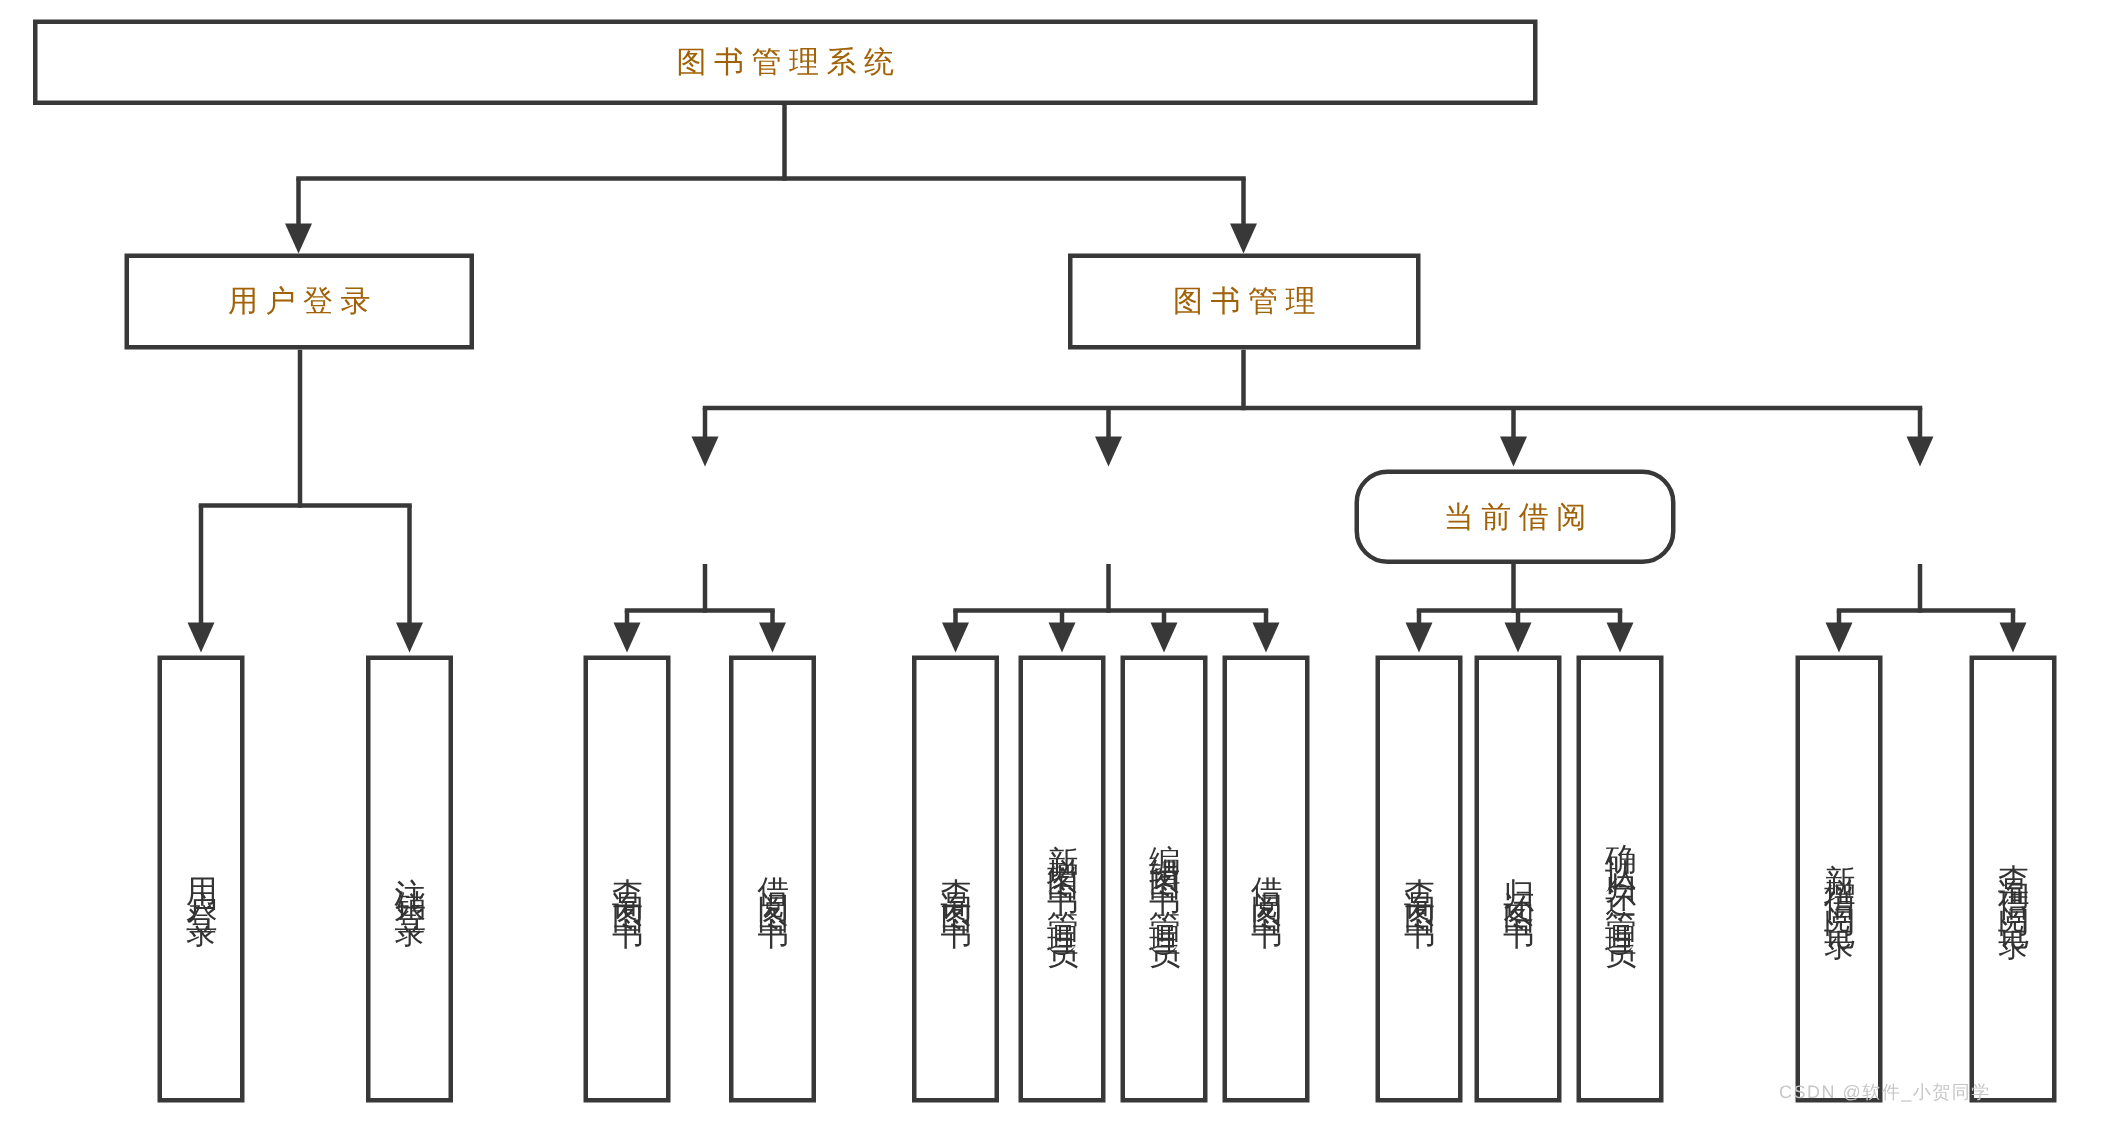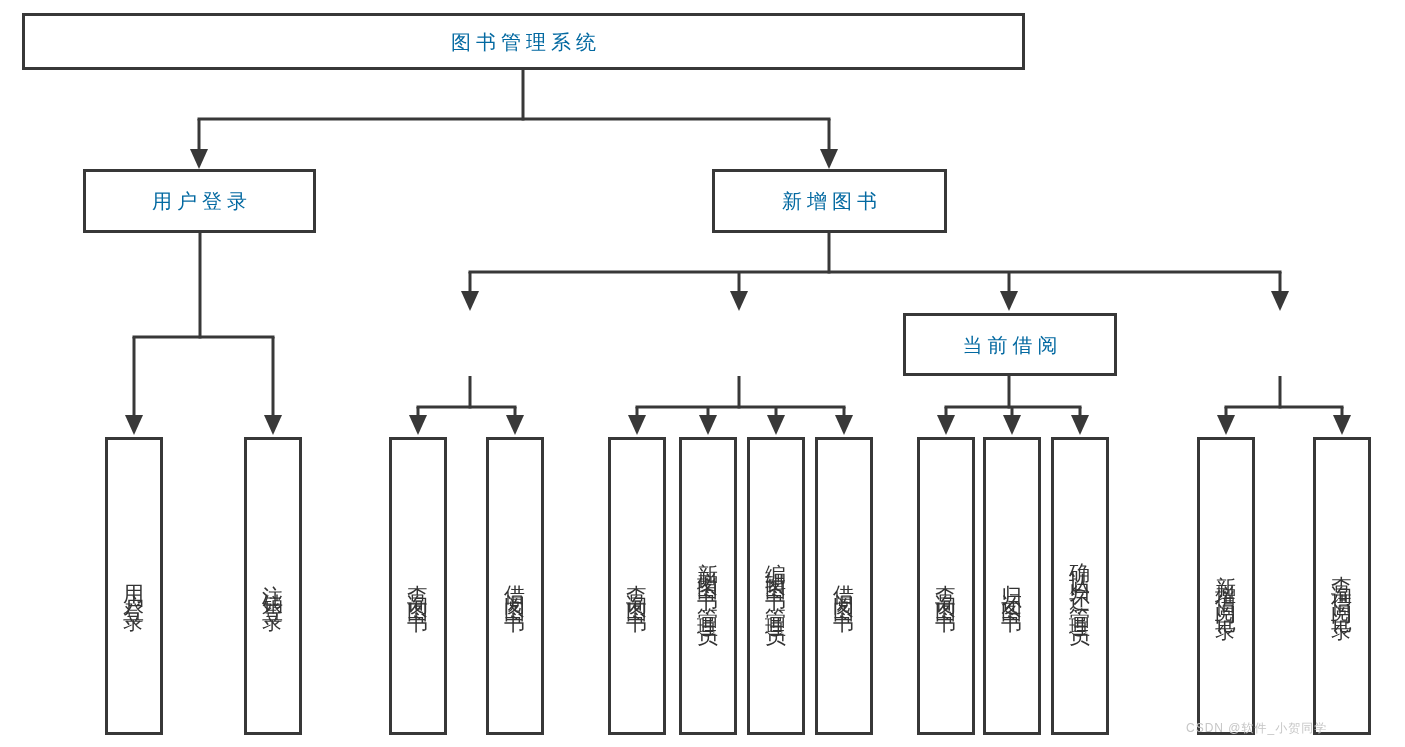--- a/index.html
+++ b/index.html
@@ -8,21 +8,21 @@
     font-family:"Liberation Sans",sans-serif;color:#333333;overflow:hidden;
   }
   .connector-layer{position:absolute;left:0;top:0;z-index:1;}
   .box{
     position:absolute;background:#ffffff;border:3px solid #383838;
     box-sizing:border-box;display:flex;align-items:center;justify-content:center;
     z-index:2;
   }
   .h-label{
     font-size:20px;letter-spacing:5px;text-indent:5px;white-space:nowrap;
-    color:#0369a1;line-height:1;
+    color:#a16207;line-height:1;
   }
   .leaf .v-label{
     writing-mode:vertical-rl;text-orientation:mixed;
     font-size:21px;letter-spacing:9px;line-height:1;color:#333333;
   }
   .watermark{
     position:absolute;left:1186px;top:720px;z-index:3;
     font-size:12px;letter-spacing:1px;color:#c6c6c6;white-space:nowrap;
   }
 </style>
@@ -108,24 +108,24 @@
   </svg>
 
   <div class="box" style="left:22px;top:13px;width:1003px;height:57px;">
     <span class="h-label">图书管理系统</span>
   </div>
 
   <div class="box" style="left:83px;top:169px;width:233px;height:64px;">
     <span class="h-label">用户登录</span>
   </div>
   <div class="box" style="left:712px;top:169px;width:235px;height:64px;">
-    <span class="h-label">新增图书</span>
+    <span class="h-label">图书管理</span>
   </div>
 
-  <div class="box" style="left:903px;top:313px;width:214px;height:63px;">
+  <div class="box" style="left:903px;top:313px;width:214px;height:63px;border-radius:22px;">
     <span class="h-label">当前借阅</span>
   </div>
 
   <div class="box leaf" style="left:105px;top:437px;width:58px;height:298px;">
     <span class="v-label">用户登录</span>
   </div>
   <div class="box leaf" style="left:244px;top:437px;width:58px;height:298px;">
     <span class="v-label">注销登录</span>
   </div>
   <div class="box leaf" style="left:389px;top:437px;width:58px;height:298px;">

